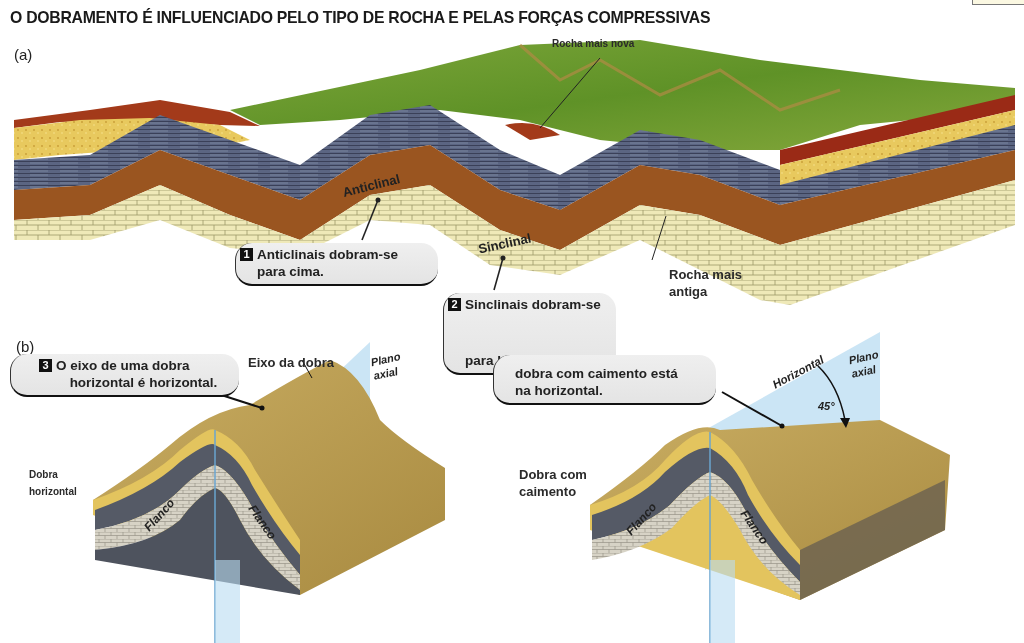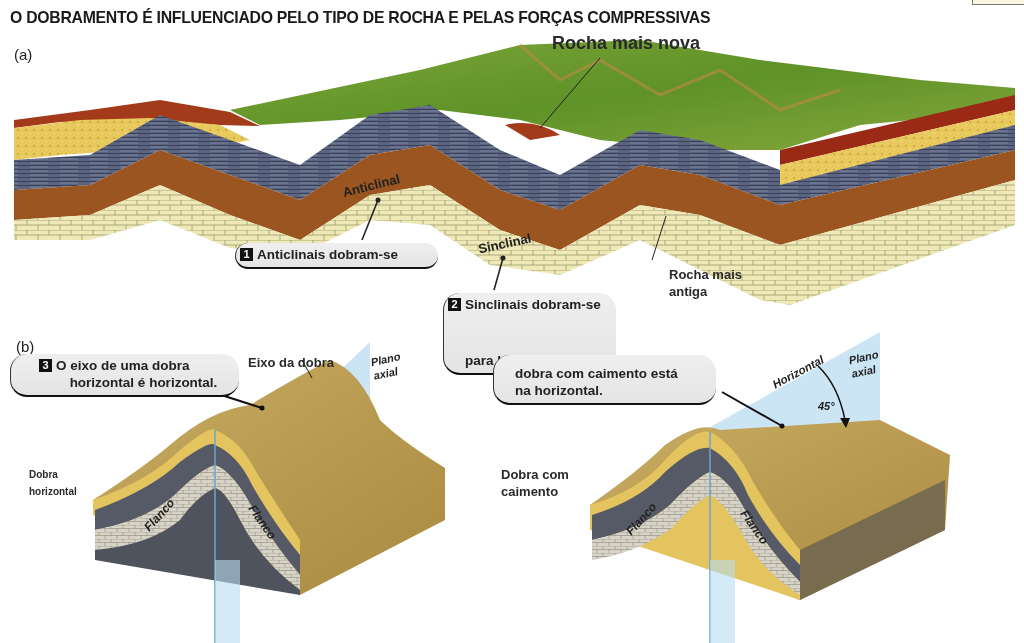--- a/index.html
+++ b/index.html
@@ -1,21 +1,21 @@
 <!DOCTYPE html>
 <html><head>
 <meta charset="utf-8">
 <style>
   html,body{margin:0;padding:0;background:#ffffff;}
   body{width:1024px;height:643px;position:relative;overflow:hidden;font-family:"Liberation Sans",sans-serif;color:#1b1b1b;}
   .title{position:absolute;left:10px;top:8px;font-size:17px;font-weight:bold;letter-spacing:-0.3px;transform:scaleX(0.93);transform-origin:left top;white-space:nowrap;color:#1a1a1a;}
   .corner-box{position:absolute;left:972px;top:-2px;width:52px;height:6px;border:1px solid #777;border-top:none;background:#fbf8e2;}
   .panel-label{position:absolute;font-size:15px;color:#222;}
   svg.art{position:absolute;left:0;top:0;}
-  .lbl{position:absolute;font-size:18px;font-weight:bold;color:#2a2a2a;line-height:15px;white-space:nowrap;}
+  .lbl{position:absolute;font-size:10px;font-weight:bold;color:#2a2a2a;line-height:15px;white-space:nowrap;}
   .callout{position:absolute;background:linear-gradient(#efefef,#e4e4e4);padding:3px 8px 4px 4px;font-size:13.5px;font-weight:bold;color:#222;line-height:17px;border-bottom:2px solid #111;border-left:1px solid #333;border-radius:17px;}
   .callout .num{display:inline-block;background:#111;color:#fff;font-size:11px;width:13px;height:13px;line-height:13px;text-align:center;margin-right:4px;vertical-align:1px;}
   .rot{position:absolute;font-weight:bold;font-size:12px;color:#222;white-space:nowrap;}
   .it{font-style:italic;}
 </style>
 </head>
 <body>
 
 <div class="corner-box"></div>
 <div class="title">O DOBRAMENTO É INFLUENCIADO PELO TIPO DE ROCHA E PELAS FORÇAS COMPRESSIVAS</div>
@@ -108,20 +108,21 @@
 <div class="lbl" style="left:552px;top:36px;">Rocha mais nova</div>
 <div class="rot" style="left:342px;top:178px;transform:rotate(-14deg);font-size:13px;">Anticlinal</div>
 <div class="rot" style="left:478px;top:236px;transform:rotate(-12deg);font-size:13px;">Sinclinal</div>
 <div class="lbl" style="left:638px;top:266px;font-size:13px;line-height:17px;margin-left:31px;">
   <div>Rocha mais</div>
   <div>antiga</div>
 </div>
 
 <div class="callout" style="left:235px;top:243px;width:190px;">
   <div><span class="num">1</span><span>Anticlinais dobram-se</span></div>
+  <div style="padding-left:17px;">para cima.</div>
 </div>
 <div class="callout" style="left:443px;top:293px;width:160px;">
   <div><span class="num">2</span><span>Sinclinais dobram-se</span></div>
   <div style="padding-left:17px;margin-top:39px;">para baixo.</div>
 </div>
 
 <div class="panel-label" style="left:16px;top:338px;">(b)</div>
 
 <div class="callout" style="left:10px;top:354px;width:192px;padding-left:28px;">
   <div><span class="num">3</span><span>O eixo de uma dobra</span></div>
@@ -142,18 +143,18 @@
 <div class="callout" style="left:493px;top:355px;width:210px;">
   <div style="padding-left:17px;margin-top:7px;">dobra com caimento está</div>
   <div style="padding-left:17px;">na horizontal.</div>
 </div>
 <div class="rot it" style="left:770px;top:366px;font-size:11.5px;transform:rotate(-28deg);">Horizontal</div>
 <div class="rot it" style="left:818px;top:400px;font-size:11px;">45°</div>
 <div class="rot it" style="left:850px;top:350px;font-size:11px;line-height:14px;transform:rotate(-12deg);">
   <div>Plano</div>
   <div>axial</div>
 </div>
-<div class="lbl" style="left:501px;top:466px;font-size:13px;line-height:17px;">
+<div class="lbl" style="left:519px;top:466px;font-size:13px;line-height:17px;">
   <div>Dobra com</div>
   <div>caimento</div>
 </div>
 <div class="rot it" style="left:622px;top:512px;transform:rotate(-48deg);">Flanco</div>
 <div class="rot it" style="left:735px;top:520px;transform:rotate(55deg);">Flanco</div>
 
 </body></html>

